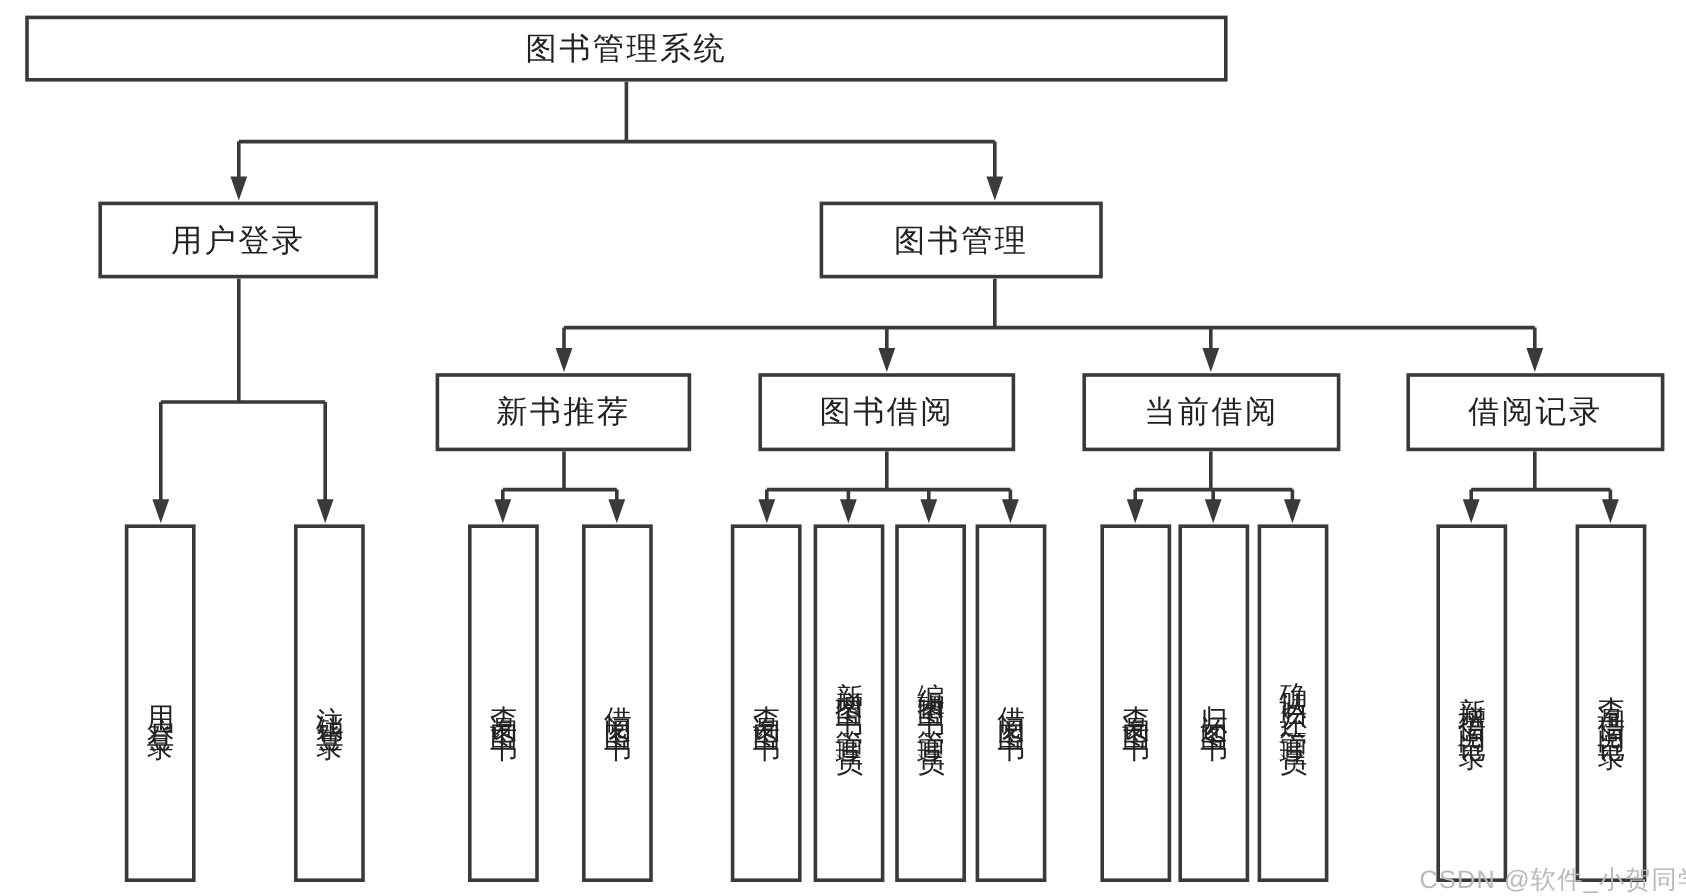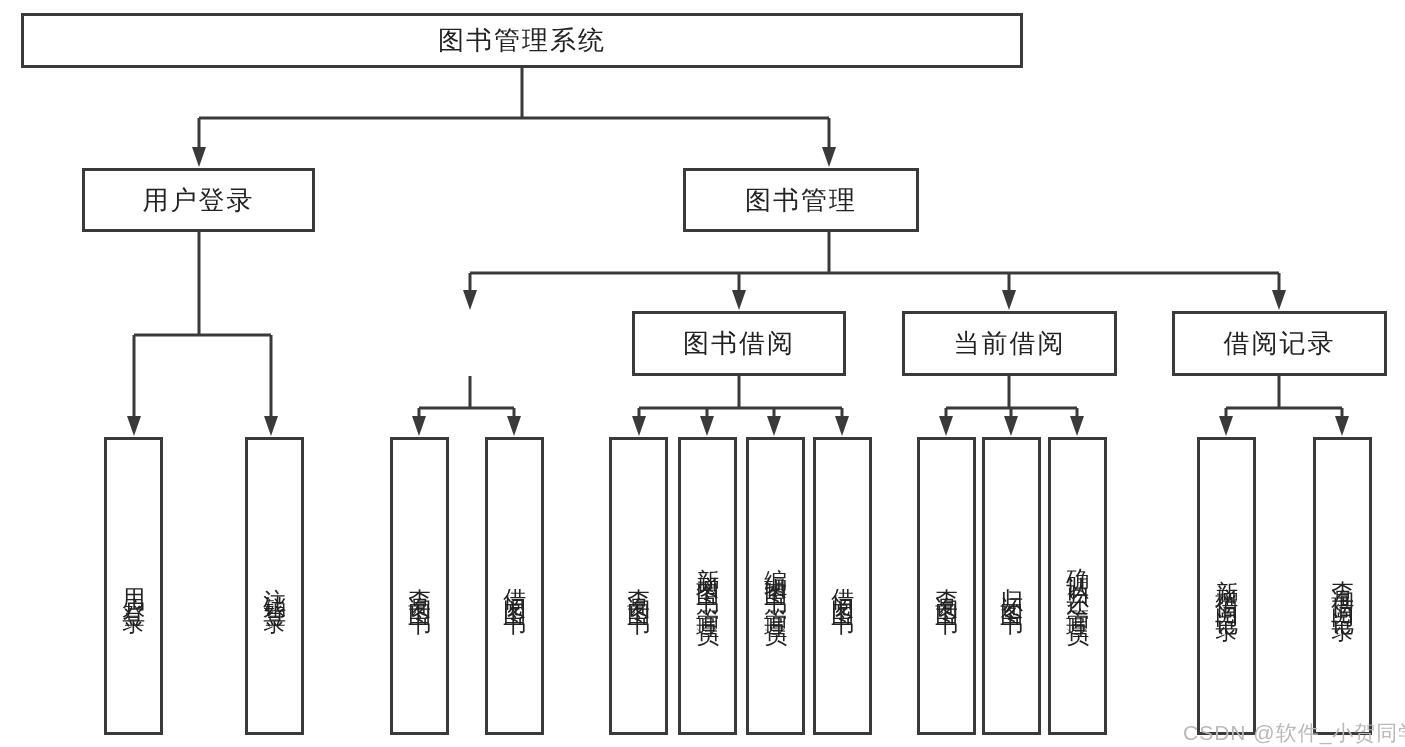--- a/index.html
+++ b/index.html
@@ -109,20 +109,23 @@
     <span class="h-label">图书管理系统</span>
   </div>
 
   <div class="box n-user-login">
     <span class="h-label">用户登录</span>
   </div>
   <div class="box n-book-mgmt">
     <span class="h-label">图书管理</span>
   </div>
 
+  <div class="box n-new-books">
+    <span class="h-label">新书推荐</span>
+  </div>
   <div class="box n-book-borrow">
     <span class="h-label">图书借阅</span>
   </div>
   <div class="box n-current-borrow">
     <span class="h-label">当前借阅</span>
   </div>
   <div class="box n-borrow-records">
     <span class="h-label">借阅记录</span>
   </div>
 

